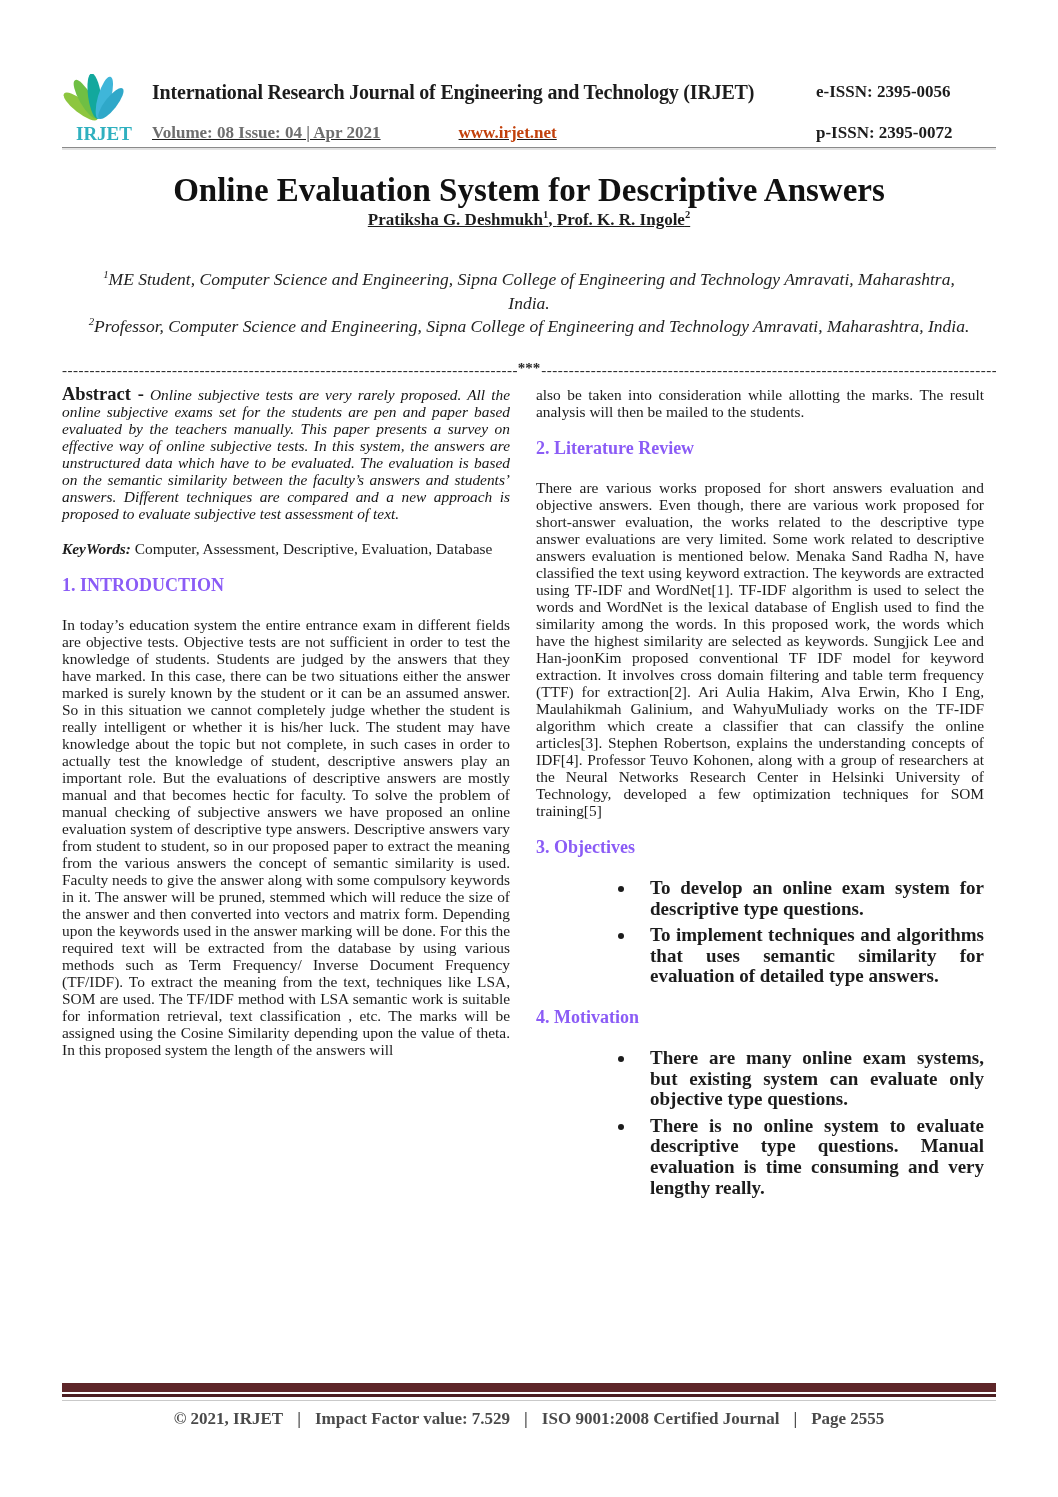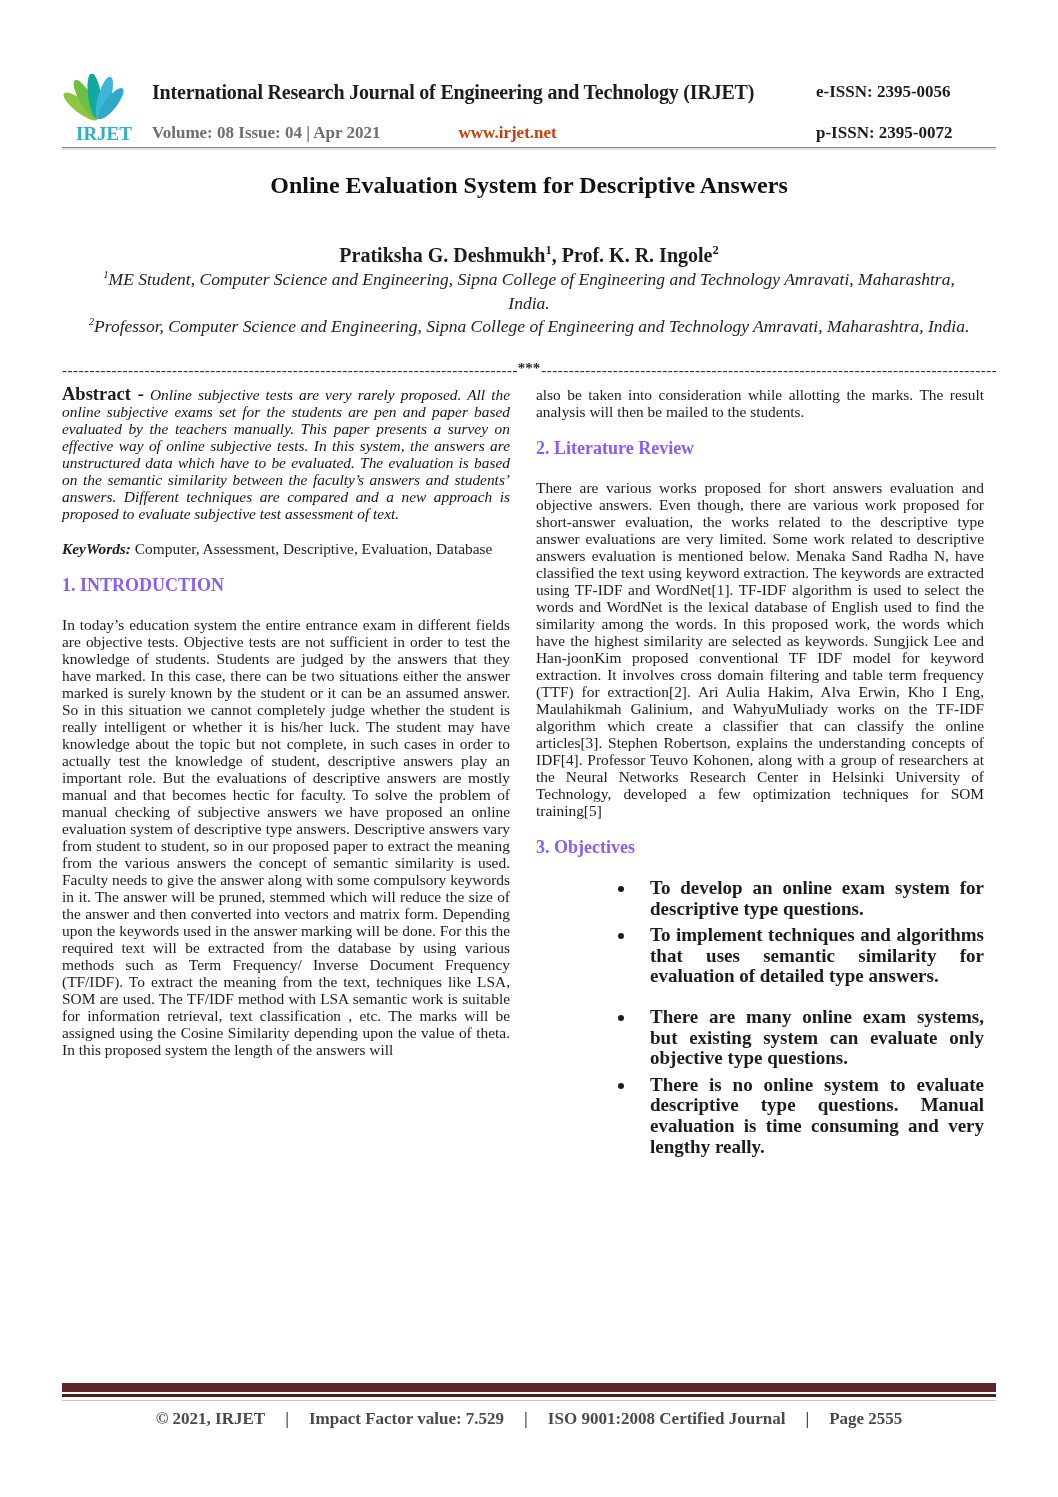--- a/index.html
+++ b/index.html
@@ -19,36 +19,36 @@
     position: absolute; top: 74px; left: 62px; right: 62px;
     display: grid;
     grid-template-columns: 82px 1fr 180px;
     grid-template-rows: auto auto;
     column-gap: 8px; row-gap: 6px;
     align-items: center;
   }
   .logo-box { grid-row: 1 / span 2; }
   .journal-title { font-size: 20px; font-weight: bold; letter-spacing: -0.2px; }
   .issn { font-size: 17px; font-weight: bold; text-align: left; white-space: nowrap; }
-  .row2 { display: flex; align-items: baseline; gap: 78px; }
+  .row2 { display: flex; align-items: baseline; gap: 78px; text-decoration: underline; }
   .volume-line { font-size: 17px; font-weight: bold; color: #6e6e6e; white-space: nowrap; }
   .website { font-size: 17px; font-weight: bold; color: #c2410c; }
   .header-rule {
     position: absolute; top: 147px; left: 62px; right: 62px;
     height: 3px; background: #8a8a8a; border-bottom: 2px solid #e3e3e3;
   }
 
   
   .paper-title {
     position: absolute; top: 172px; left: 0; width: 100%;
-    text-align: center; font-size: 24px; font-weight: bold; color: #111;
+    text-align: center; font-size: 33px; font-weight: bold; color: #111;
   }
   .authors {
-    position: absolute; top: 244px; left: 0; width: 100%;
-    text-align: center; font-size: 20px; font-weight: bold;
+    position: absolute; top: 210px; left: 0; width: 100%;
+    text-align: center; font-size: 17px; font-weight: bold; text-decoration: underline;
   }
   .affiliations {
     position: absolute; top: 268px; left: 88px; width: 882px;
     text-align: center; font-style: italic; font-size: 17.5px; line-height: 23.5px;
     color: #222;
   }
   sup { font-size: 0.62em; vertical-align: super; line-height: 0; }
 
   .star-separator {
     position: absolute; top: 362px; left: 62px; right: 62px;
@@ -81,21 +81,21 @@
     padding-left: 14px; margin-bottom: 6px; font-weight: bold;
   }
 
   
   .footer { position: absolute; left: 62px; right: 62px; top: 1383px; }
   .footer-bar-thick { height: 9px;  background: #5e2629; }
   .footer-bar-thin  { height: 3px;  background: #4c1e21; margin-top: 2px; }
   .footer-bar-grey  { height: 1px;  background: #c9c9c9; margin-top: 3px; }
   .footer-text {
     margin-top: 8px;
-    display: flex; justify-content: center; gap: 20px;
+    display: flex; justify-content: center; gap: 14px;
     font-size: 17px; font-weight: bold; color: #4a4a4a;
   }
   .footer-text span { white-space: nowrap; }
 </style>
 </head>
 <body>
 
 <div class="page">
 
   <div class="header">
@@ -156,20 +156,21 @@
 
     <div class="section-heading">2. Literature Review</div>
     <p>There are various works proposed for short answers evaluation and objective answers. Even though, there are various work proposed for short-answer evaluation, the works related to the descriptive type answer evaluations are very limited. Some work related to descriptive answers evaluation is mentioned below. Menaka Sand Radha N, have classified the text using keyword extraction. The keywords are extracted using TF-IDF and WordNet[1]. TF-IDF algorithm is used to select the words and WordNet is the lexical database of English used to find the similarity among the words. In this proposed work, the words which have the highest similarity are selected as keywords. Sungjick Lee and Han-joonKim proposed conventional TF IDF model for keyword extraction. It involves cross domain filtering and table term frequency (TTF) for extraction[2]. Ari Aulia Hakim, Alva Erwin, Kho I Eng, Maulahikmah Galinium, and WahyuMuliady works on the TF-IDF algorithm which create a classifier that can classify the online articles[3]. Stephen Robertson, explains the understanding concepts of IDF[4]. Professor Teuvo Kohonen, along with a group of researchers at the Neural Networks Research Center in Helsinki University of Technology, developed a few optimization techniques for SOM training[5]</p>
 
     <div class="section-heading spaced">3. Objectives</div>
     <ul>
       <li>To develop an online exam system for descriptive type questions.</li>
       <li>To implement techniques and algorithms that uses semantic similarity for evaluation of detailed type answers.</li>
     </ul>
 
+    <div class="section-heading spaced">4. Motivation</div>
     <ul>
       <li>There are many online exam systems, but existing system can evaluate only objective type questions.</li>
       <li>There is no online system to evaluate descriptive type questions. Manual evaluation is time consuming and very lengthy really.</li>
     </ul>
   </div>
 
   <div class="footer">
     <div class="footer-bar-thick"></div>
     <div class="footer-bar-thin"></div>
     <div class="footer-bar-grey"></div>

